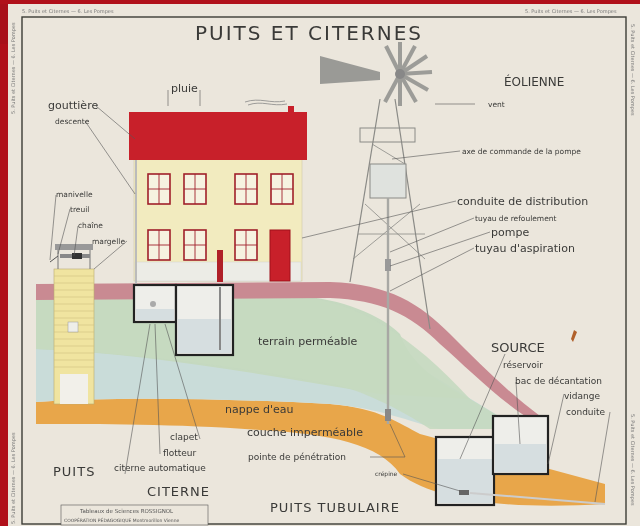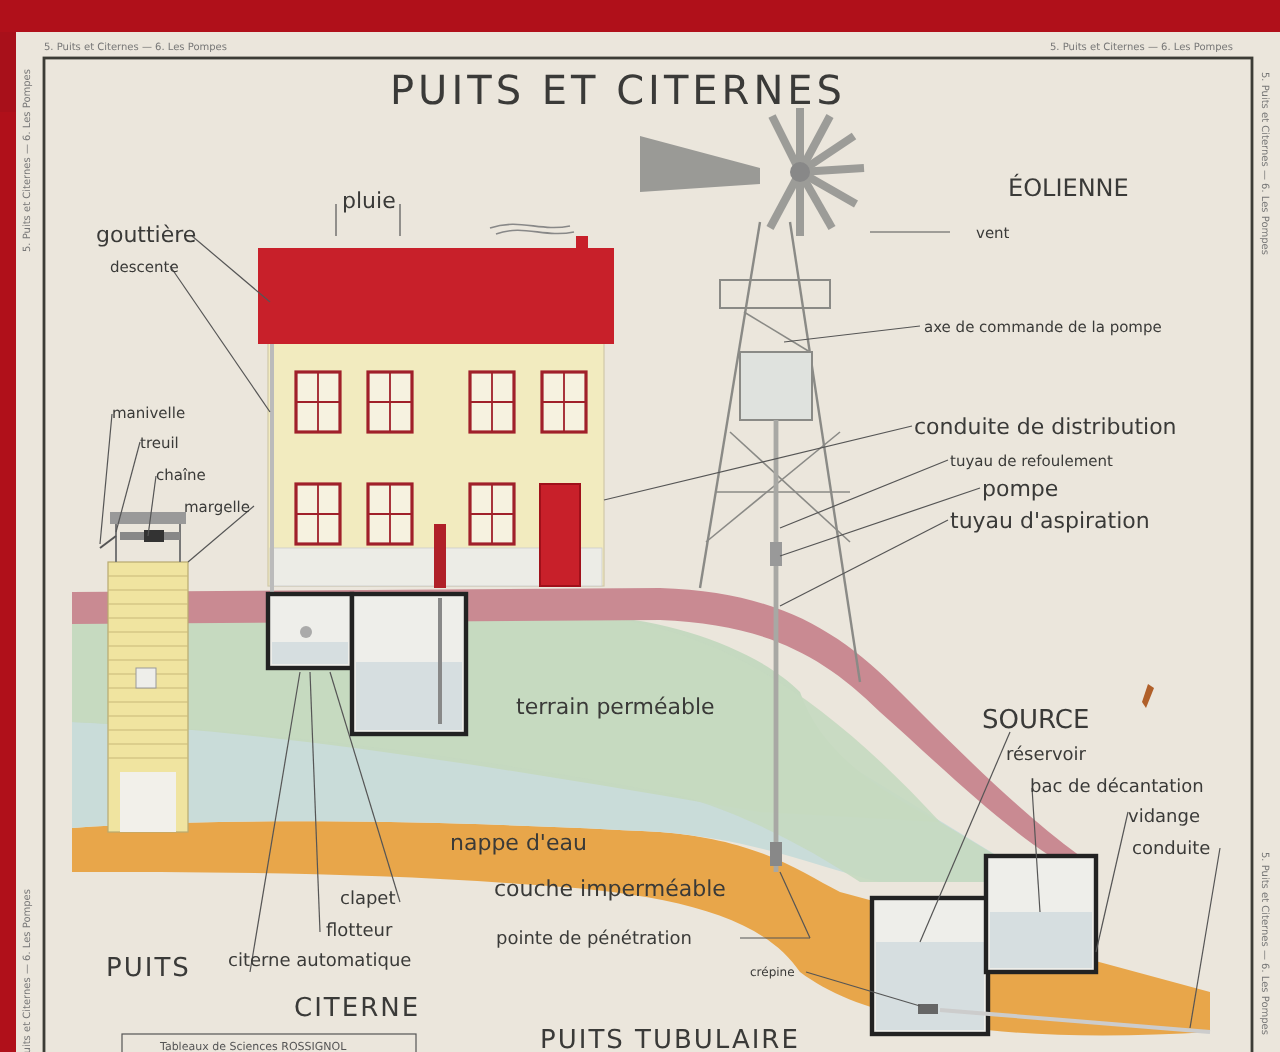--- a/index.html
+++ b/index.html
@@ -1,17 +1,17 @@
 <!DOCTYPE html>
 <html><head>
 <meta charset="utf-8">
 <style>
   html, body { margin: 0; padding: 0; }
   body { width: 640px; height: 526px; overflow: hidden; background: #b0101a; font-family: "DejaVu Sans", sans-serif; }
-  #poster { position: absolute; left: 0; top: 16px; width: 640px; height: 370px; text-align: right; }
+  #poster { position: absolute; left: 0; top: 4px; width: 640px; height: 370px; text-align: right; }
   svg text { font-family: "DejaVu Sans", sans-serif; fill: #3a3a38; }
   .lbl { font-size: 11px; }
   .lbl-sm { font-size: 7.5px; }
   .lbl-xs { font-size: 5px; fill: #777; }
   .big { font-size: 15px; letter-spacing: 1px; }
   .title { font-size: 20px; letter-spacing: 2px; }
   .leader { stroke: #555; stroke-width: 0.6; fill: none; }
 </style>
 </head>
 <body>

